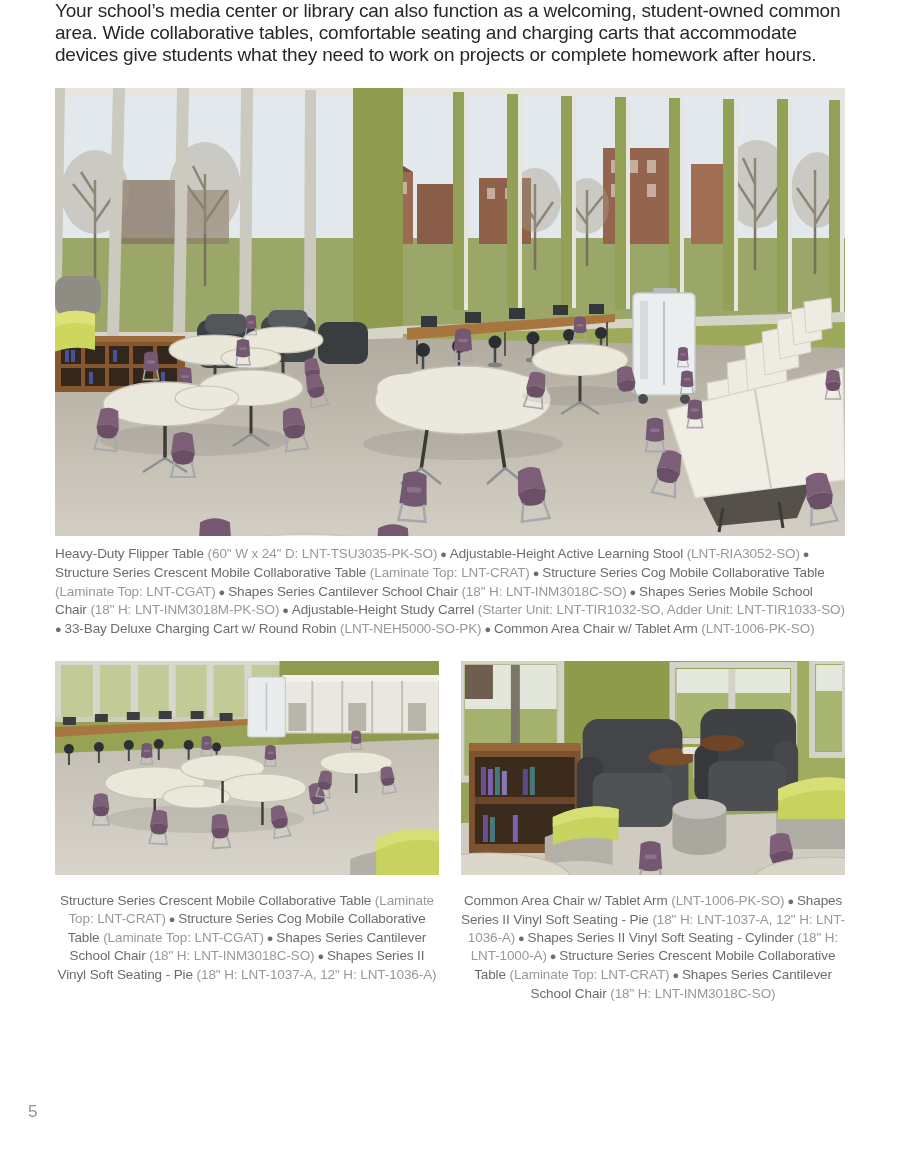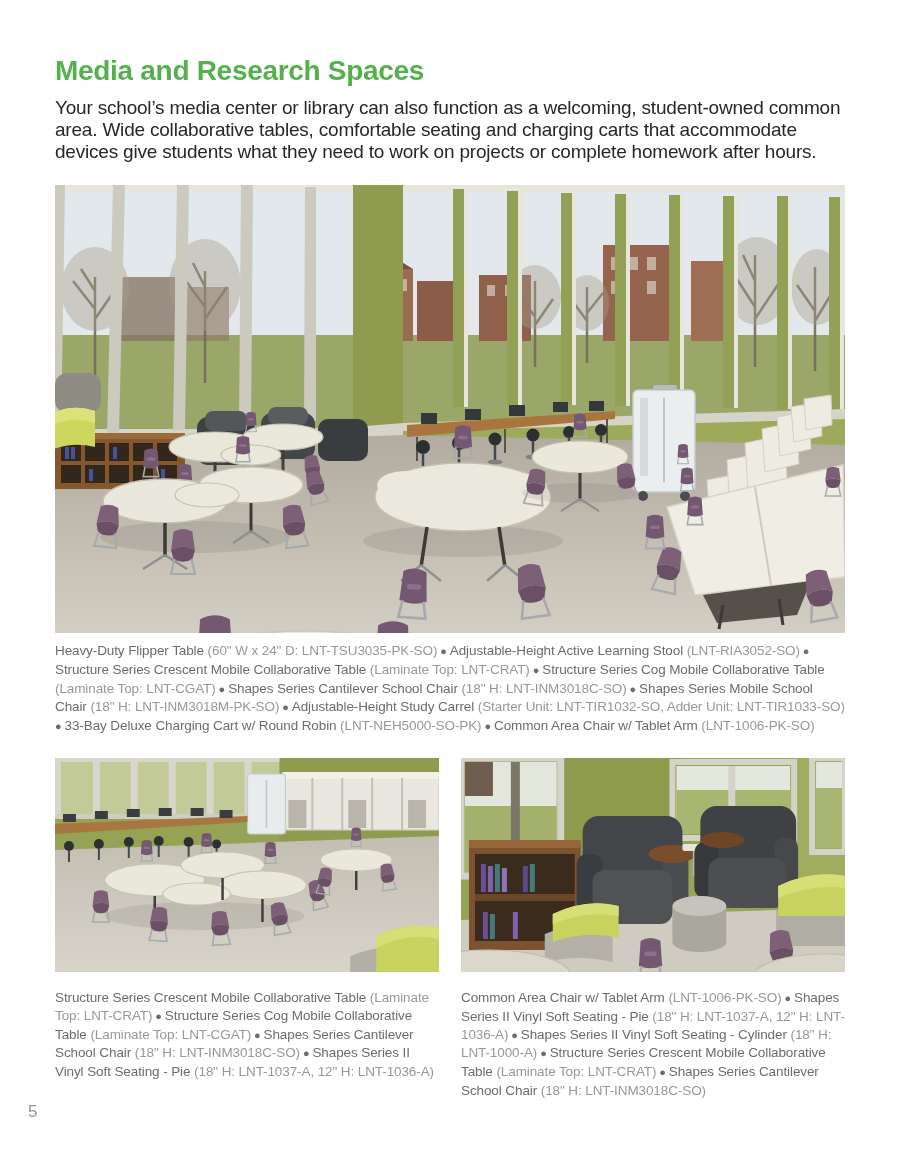--- a/index.html
+++ b/index.html
@@ -30,21 +30,21 @@
   .photo svg { display:block; }
   .caption {
     font-size:13.5px; line-height:17.8px;
     color:var(--caption-detail,#96989b);
     letter-spacing:-0.1px;
     margin:9px 0 0 0;
   }
   .caption .cap-name { font-weight:400; color:var(--caption-name,#6b6c6f); }
   .caption .cap-detail { font-weight:400; }
   .caption .bullet { color:var(--caption-name,#6b6c6f); font-size:11px; }
-  .two-col { display:flex; gap:22px; margin-top:22px; }
+  .two-col { display:flex; gap:22px; margin-top:22px;text-align:center; }
   .col { flex:1; min-width:0; }
   .col .caption { margin-top:17px; }
   .page-number {
     position:absolute; left:28px; top:1102px;
     font-size:17px; color:#919396;
   }
 </style>
 </head>
 <body>
 
@@ -66,21 +66,20 @@
     </linearGradient>
     <linearGradient id="floorg2" x1="0" y1="0" x2="0" y2="1">
       <stop offset="0" stop-color="#c3beb2"></stop>
         <stop offset="1" stop-color="#d8d4ca"></stop>
     </linearGradient>
   </defs>
 </svg>
 
 <div class="page">
 
-  <h1 class="page-title">Media and Research Spaces</h1>
   <p class="intro">Your school’s media center or library can also function as a welcoming, student-owned common area. Wide collaborative tables, comfortable seating and charging carts that accommodate devices give students what they need to work on projects or complete homework after hours.</p>
 
   <figure class="photo photo-main">
     <svg viewBox="0 0 790 448" width="790" height="448" preserveAspectRatio="none">
 
       <rect x="0" y="0" width="790" height="244" fill="#e2e8eb"></rect>
       <rect x="0" y="150" width="790" height="94" fill="#9aa768"></rect>
       <g>
         <rect x="60" y="92" width="60" height="64" fill="#837262" opacity="0.75"></rect>
         <rect x="130" y="102" width="44" height="54" fill="#8d7a67" opacity="0.65"></rect>

